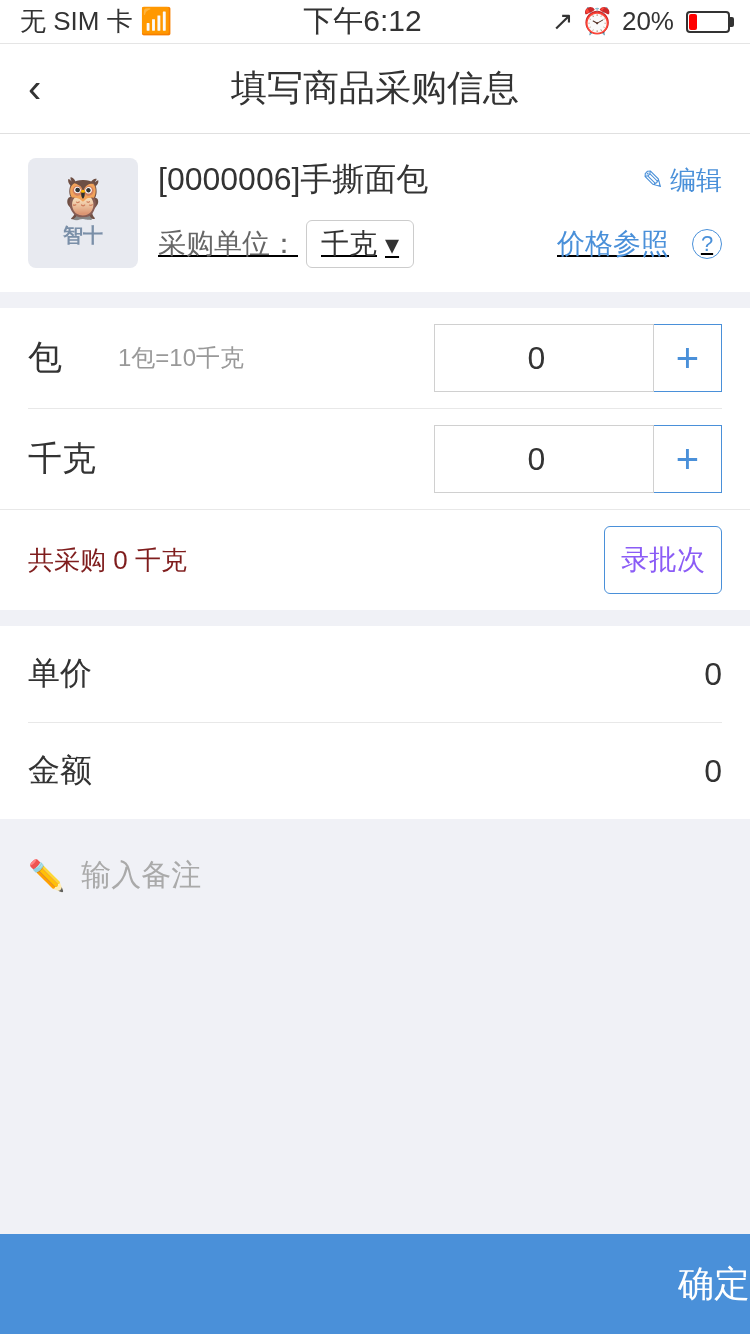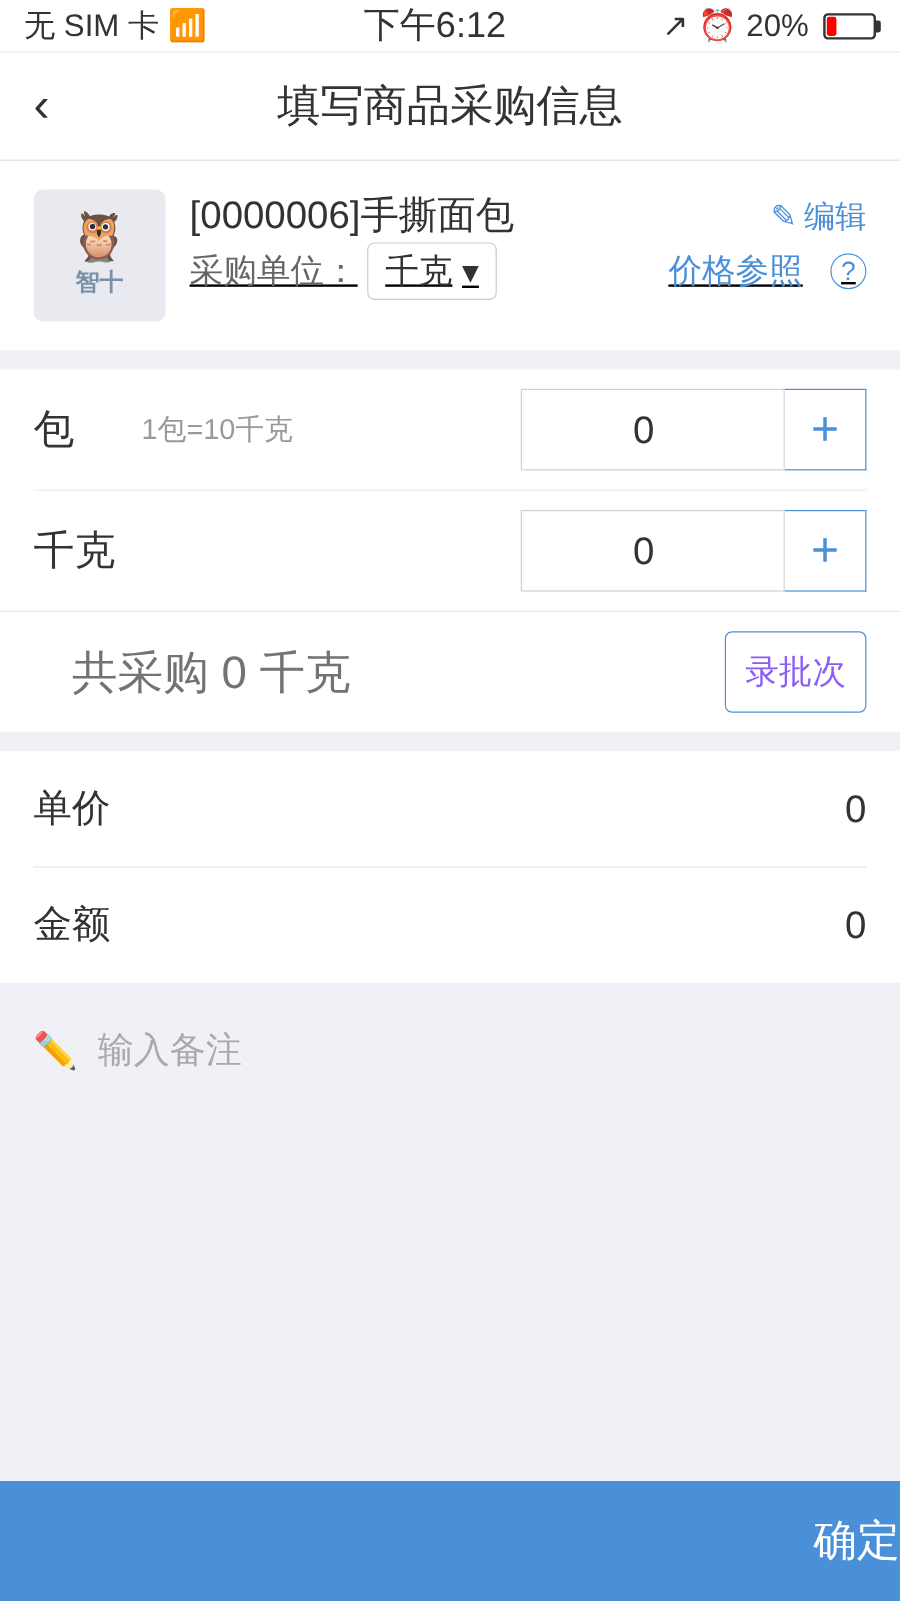--- a/index.html
+++ b/index.html
@@ -136,20 +136,21 @@
       color: #7a8fa8;
       font-weight: bold;
     }
     .product-info {
       flex: 1;
     }
     .product-header {
       display: flex;
       align-items: center;
       justify-content: space-between;
+      margin-bottom: 18px;
     }
     .product-name {
       font-size: 32px;
       color: #333;
       font-weight: 500;
     }
     .edit-btn {
       font-size: 26px;
       color: #4a90d9;
       display: flex;
@@ -256,23 +257,22 @@
       background: #fff;
       padding: 0 28px;
     }
     .summary-row {
       display: flex;
       align-items: center;
       justify-content: space-between;
       height: 100px;
     }
     .summary-text {
-      font-size: 38px;
-      color: #737373;
-      margin-left: 32px;
+      font-size: 26px;
+      color: #7f1d1d;
     }
     .record-btn {
       border: 1.5px solid #4a90d9;
       border-radius: 6px;
       padding: 14px 16px;
       font-size: 28px;
       color: #8b5cf6;
       background: #fff;
       cursor: pointer;
     }

